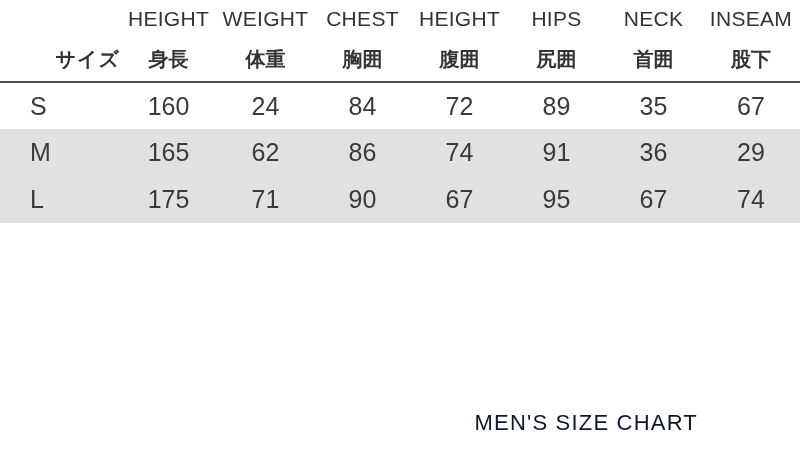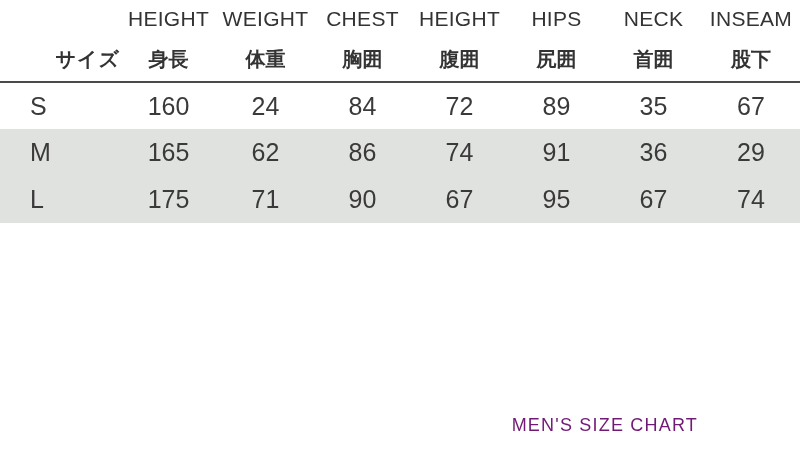--- a/index.html
+++ b/index.html
@@ -82,23 +82,23 @@
     text-align: left;
     padding-left: 30px;
   }
   tbody tr.shaded {
     background: #e0e2df;
   }
   .footer-label {
     position: absolute;
     right: 18px;
     bottom: 14px;
-    font-size: 18px;
+    font-size: 22px;
     letter-spacing: 1.2px;
-    color: #701a75;
+    color: #0f172a;
   }
 </style>
 </head>
 <body>
 
 <div class="chart-wrap">
   <table class="size-chart">
     <colgroup>
       <col class="c0">
         <col class="c1">

